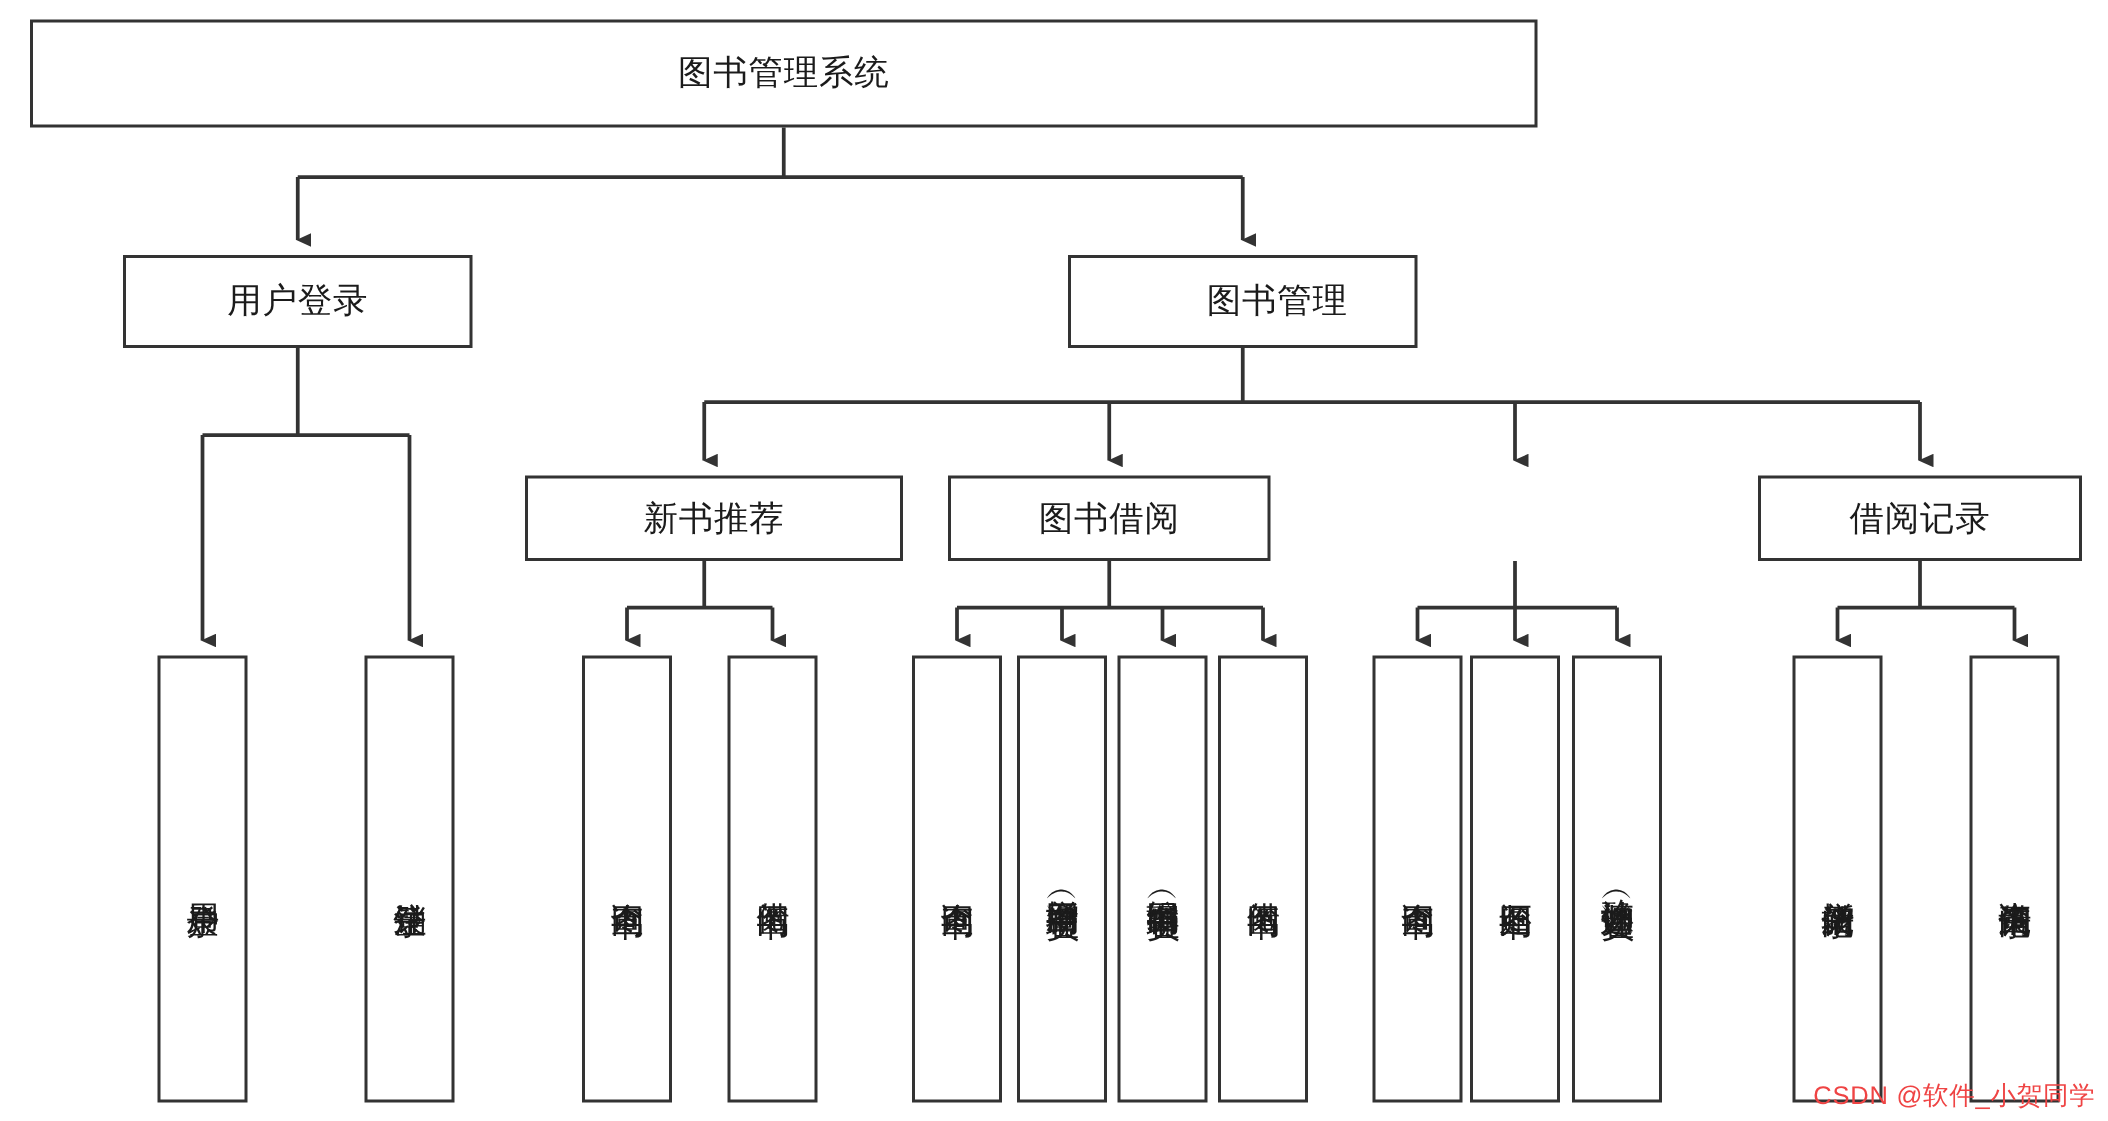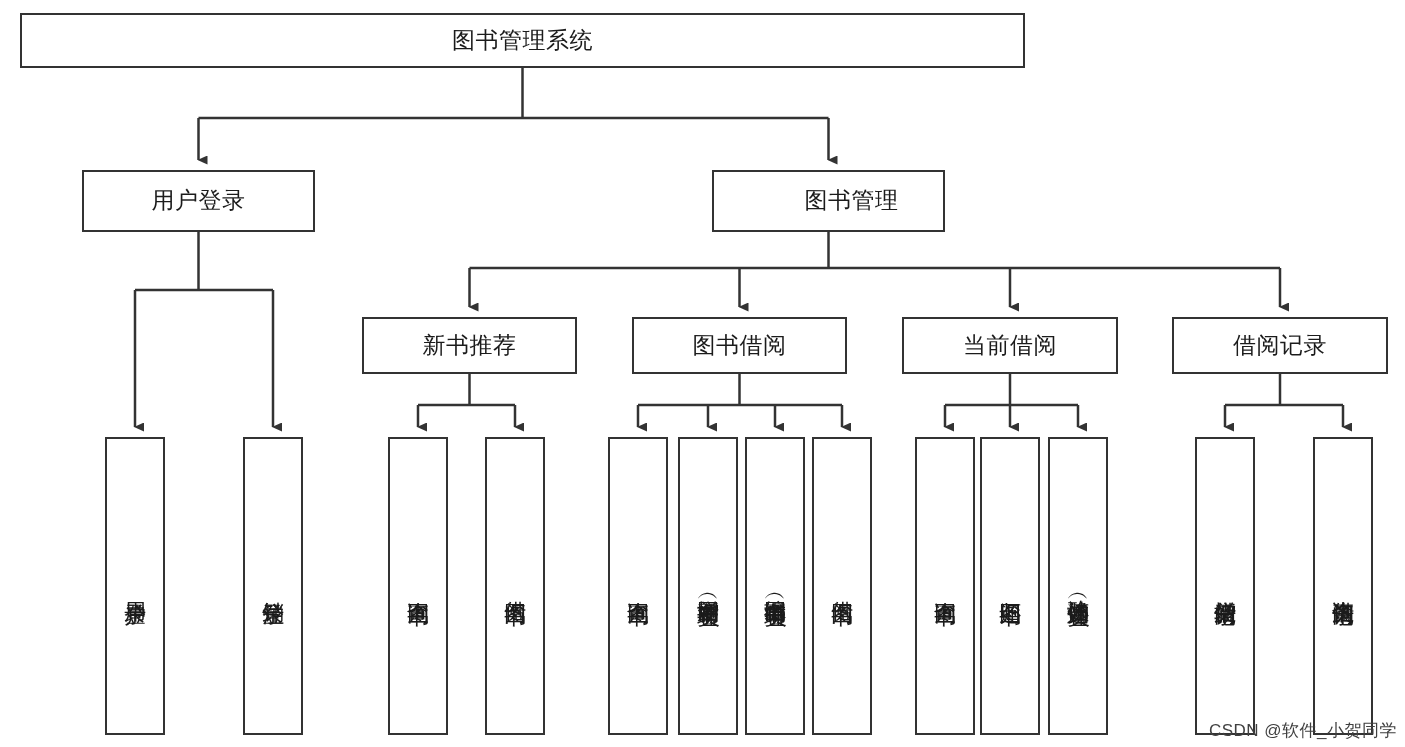--- a/index.html
+++ b/index.html
@@ -64,21 +64,21 @@
     line-height: 1.12;
     letter-spacing: 1px;
     white-space: nowrap;
     text-align: center;
   }
   #watermark {
     position: absolute;
     right: 8px;
     bottom: 5px;
     font-size: 17px;
-    color: #404040;
+    color: #ef4444;
     white-space: nowrap;
     letter-spacing: 0.5px;
     pointer-events: none;
   }
 </style>
 </head>
 <body>
 
 <div id="diagram-root">
 
@@ -129,43 +129,40 @@
       <path d="M 1010 405 L 1010 427" marker-end="url(#arrowhead)"></path>
       <path d="M 1078 405 L 1078 427" marker-end="url(#arrowhead)"></path>
 
       <path d="M 1280 374 L 1280 405"></path>
       <path d="M 1225 405 L 1343 405"></path>
       <path d="M 1225 405 L 1225 427" marker-end="url(#arrowhead)"></path>
       <path d="M 1343 405 L 1343 427" marker-end="url(#arrowhead)"></path>
     </g>
   </svg>
 
-  <div class="node-box" style="left:20px; top:13px; width:1005px; height:55px;">
+  <div class="node-box" style="left:20px; top:13px; width:1005px; height:72px;">
     <span class="node-label-h">图书管理系统</span>
   </div>
 
   <div class="node-box" style="left:82px; top:170px; width:233px; height:62px;">
     <span class="node-label-h">用户登录</span>
   </div>
 
   <div class="node-box" style="left:712px; top:170px; width:233px; height:62px;padding-left:46px;">
     <span class="node-label-h">图书管理</span>
   </div>
 
-  <div class="node-box" style="left:362px; top:317px; width:215px; height:57px;">
+  <div class="node-box" style="left:350px; top:317px; width:252px; height:57px;">
     <span class="node-label-h">新书推荐</span>
   </div>
 
   <div class="node-box" style="left:632px; top:317px; width:215px; height:57px;font-family:Liberation Serif, serif;">
     <span class="node-label-h">图书借阅</span>
   </div>
 
-  <div class="node-box" style="left:902px; top:317px; width:216px; height:57px;">
-    <span class="node-label-h">当前借阅</span>
-  </div>
 
   <div class="node-box" style="left:1172px; top:317px; width:216px; height:57px;text-align:right;">
     <span class="node-label-h">借阅记录</span>
   </div>
 
   <div class="leaf-box" style="left:105px; top:437px; width:60px; height:298px;">
     <span class="node-label-v">用户登录</span>
   </div>
 
   <div class="leaf-box" style="left:243px; top:437px; width:60px; height:298px;">

